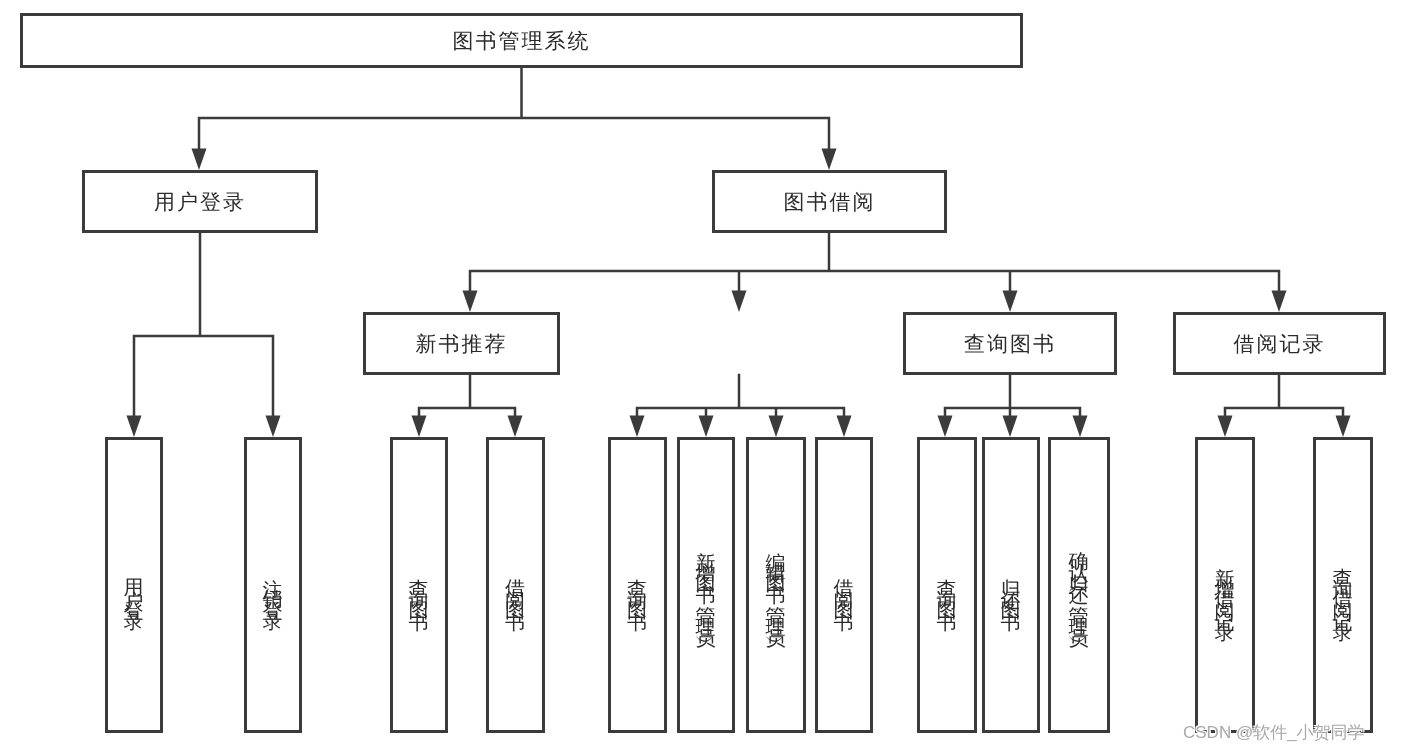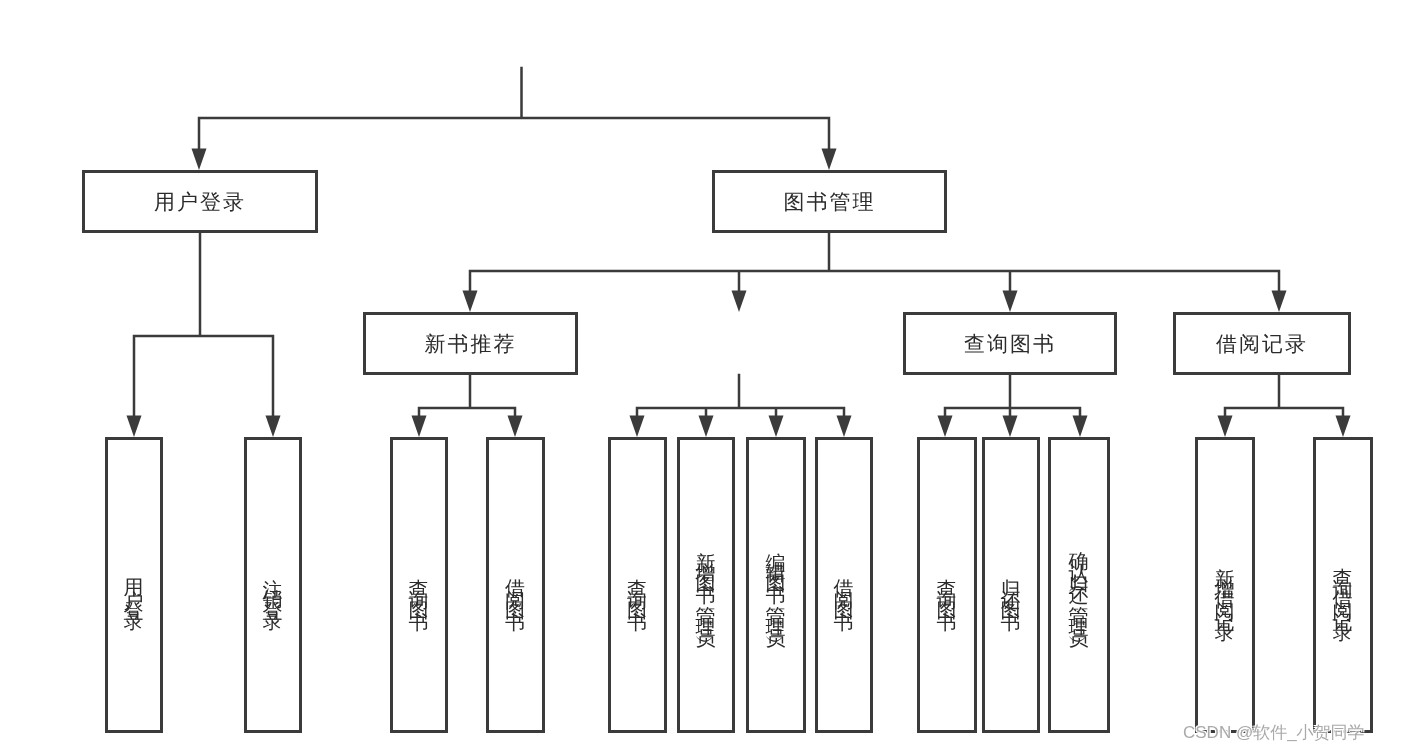--- a/index.html
+++ b/index.html
@@ -104,35 +104,38 @@
       <polygon fill="#3b3b3b" stroke="none" points="1072.5,415.5 1087.5,415.5 1080,437"></polygon>
     </g>
 
     <g>
       <path d="M1279 375 V408 M1225 408 H1343 M1225 408 V420 M1343 408 V420"></path>
       <polygon fill="#3b3b3b" stroke="none" points="1217.5,415.5 1232.5,415.5 1225,437"></polygon>
       <polygon fill="#3b3b3b" stroke="none" points="1335.5,415.5 1350.5,415.5 1343,437"></polygon>
     </g>
   </svg>
 
+  <div class="box" style="left:20px;top:13px;width:1003px;height:55px">
+    <span class="hlabel">图书管理系统</span>
+  </div>
 
   <div class="box" style="left:82px;top:170px;width:236px;height:63px">
     <span class="hlabel">用户登录</span>
   </div>
   <div class="box" style="left:712px;top:170px;width:235px;height:63px">
-    <span class="hlabel">图书管理</span>
+    <span class="hlabel">图书借阅</span>
   </div>
 
-  <div class="box" style="left:363px;top:312px;width:215px;height:63px">
+  <div class="box" style="left:363px;top:312px;width:197px;height:63px">
     <span class="hlabel">新书推荐</span>
   </div>
   <div class="box" style="left:903px;top:312px;width:214px;height:63px">
     <span class="hlabel">查询图书</span>
   </div>
-  <div class="box" style="left:1173px;top:312px;width:178px;height:63px">
+  <div class="box" style="left:1173px;top:312px;width:213px;height:63px">
     <span class="hlabel">借阅记录</span>
   </div>
 
   <div class="box" style="left:105px;top:437px;width:58px;height:296px">
     <span class="vlabel">用户登录</span>
   </div>
   <div class="box" style="left:244px;top:437px;width:58px;height:296px">
     <span class="vlabel">注销登录</span>
   </div>
 

